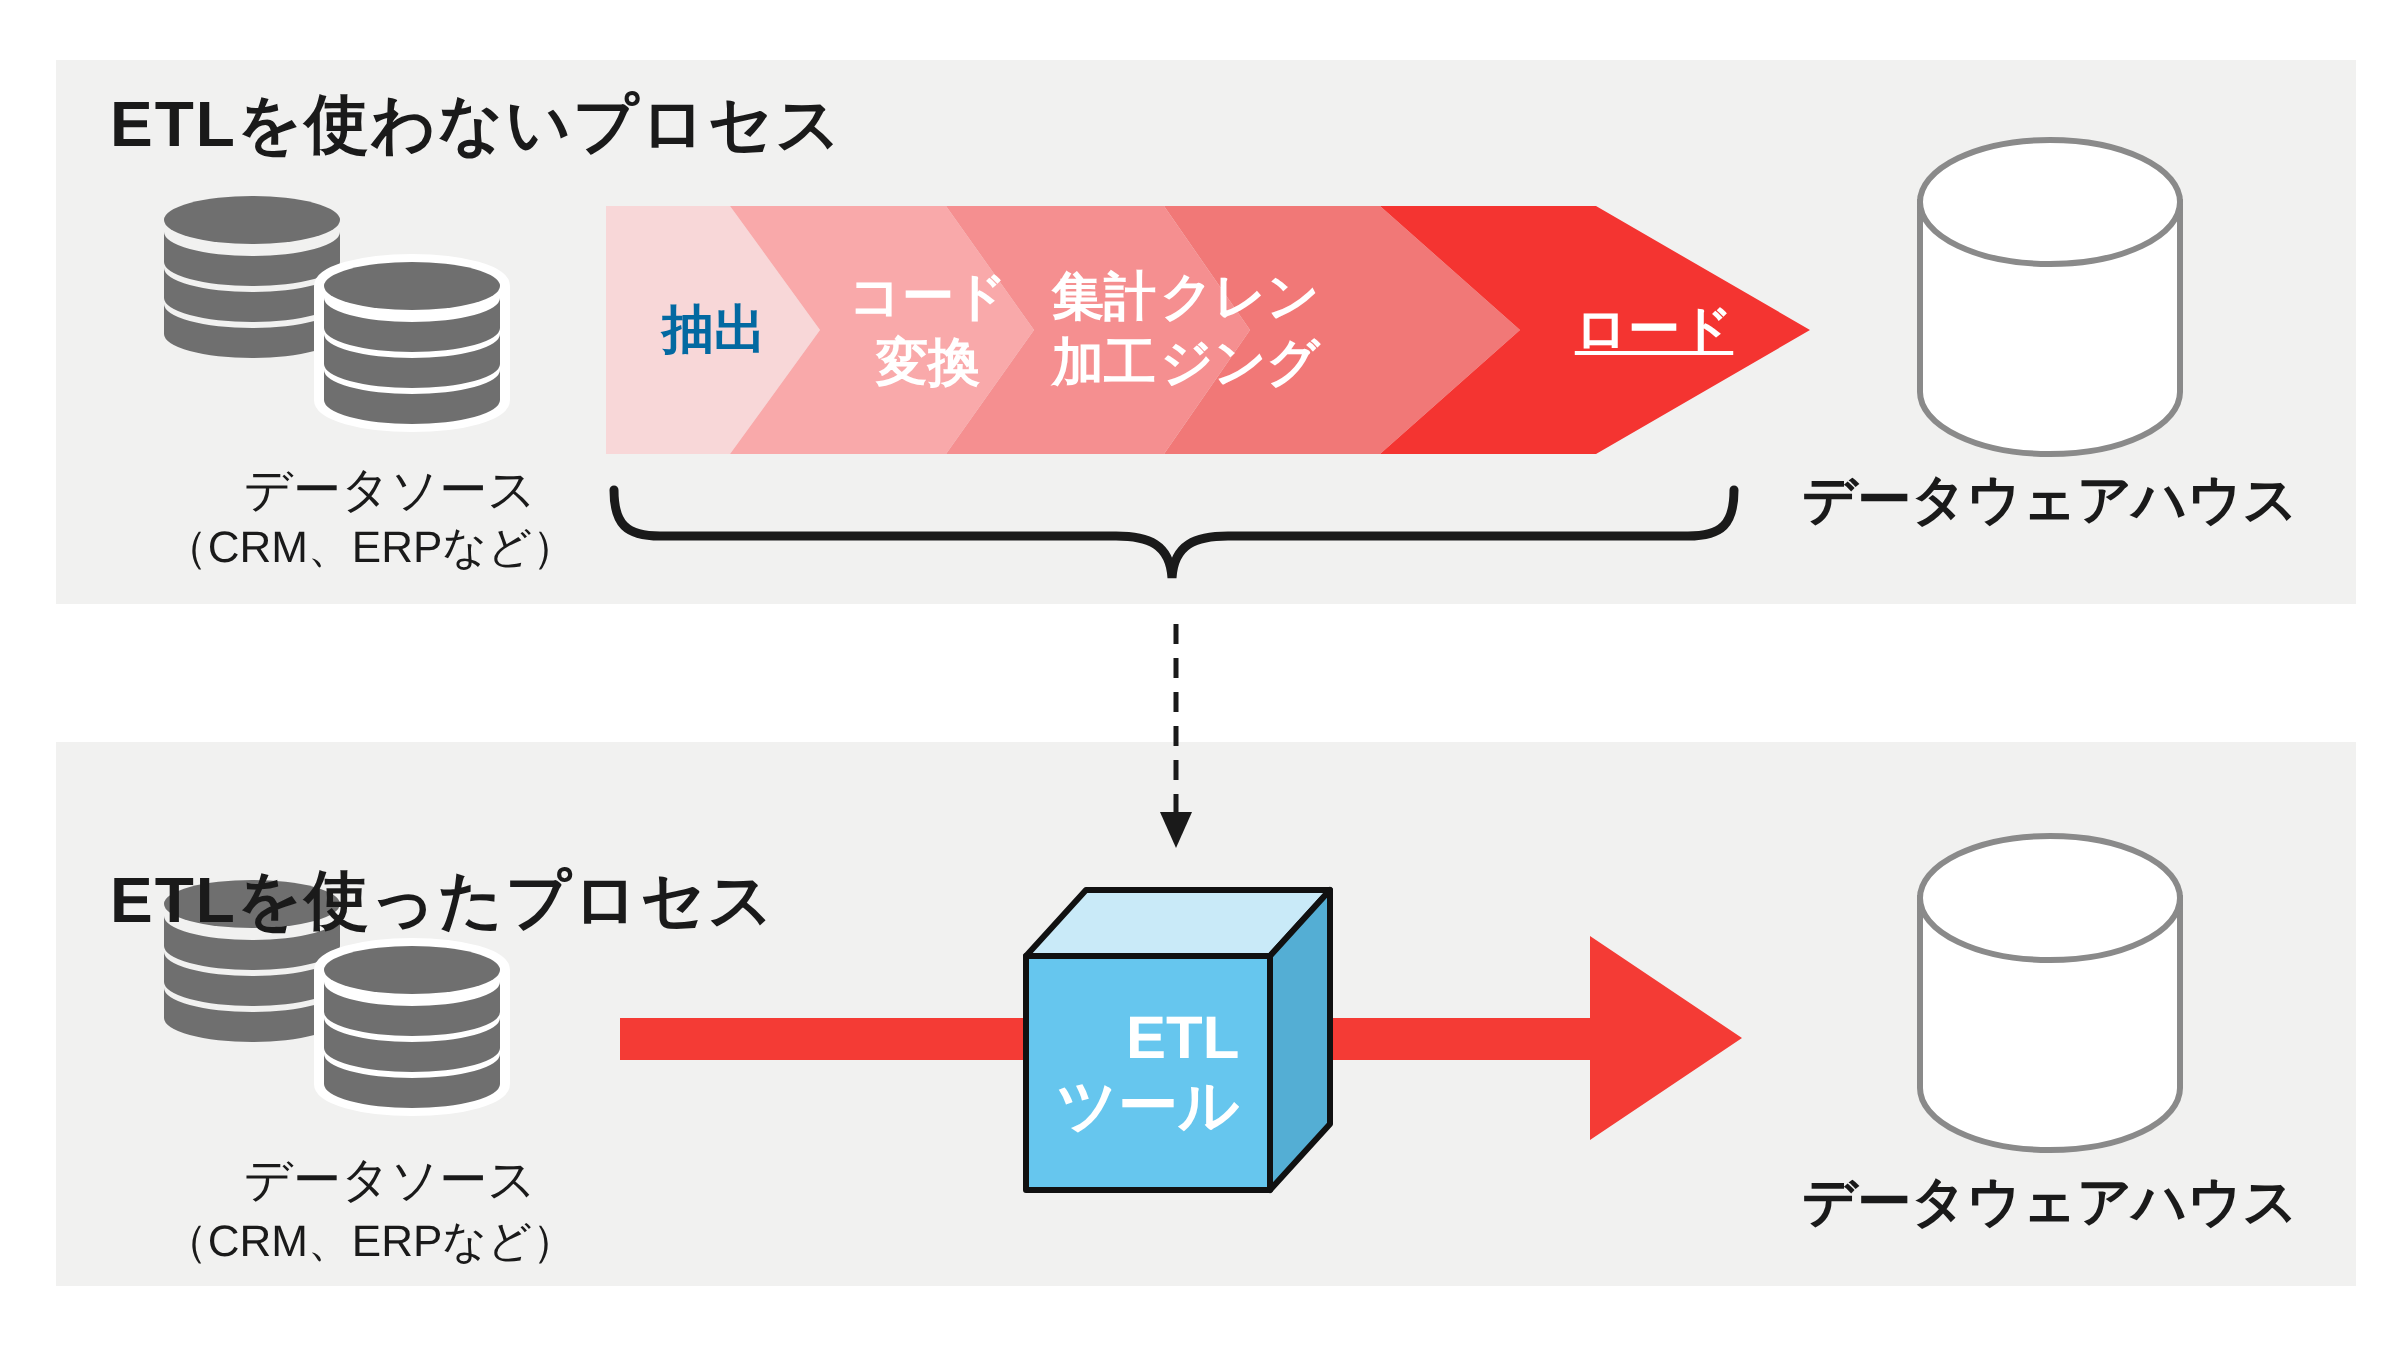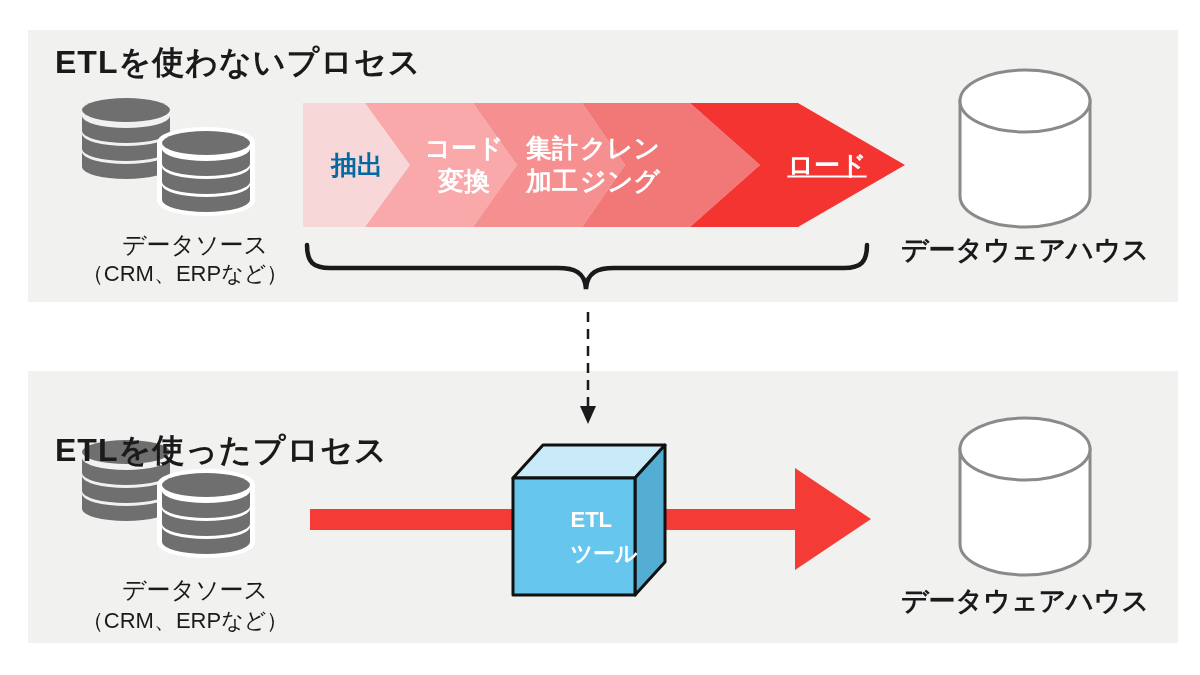--- a/index.html
+++ b/index.html
@@ -22,21 +22,21 @@
   .lbl-bold{font-weight:normal;font-size:24px;margin-left:32px;}
   .lbl-sub{font-size:22px;font-weight:normal;margin-left:20px;}
   .step-label{
     position:absolute;transform:translate(-50%,-50%);text-align:center;
     font-size:26px;font-weight:bold;line-height:33px;white-space:nowrap;
   }
   .step-dark{color:#0369a1;}
   .step-light{color:#FFFFFF;}
   .cube-label{
     position:absolute;left:574px;top:537px;transform:translate(-50%,-50%);
-    text-align:left;font-size:22px;font-weight:bold;line-height:34px;color:#FFFFFF;white-space:nowrap;margin-left:30px;
+    text-align:right;font-size:30px;font-weight:bold;line-height:34px;color:#FFFFFF;white-space:nowrap;
   }
   .wh-label{font-weight:bold;font-size:27px;}
 </style>
 </head>
 <body>
 
 <div class="panel" id="panel-top"></div>
 <div class="panel" id="panel-bottom"></div>
 
 <svg class="canvas" width="1200" height="675" viewBox="0 0 1200 675">

